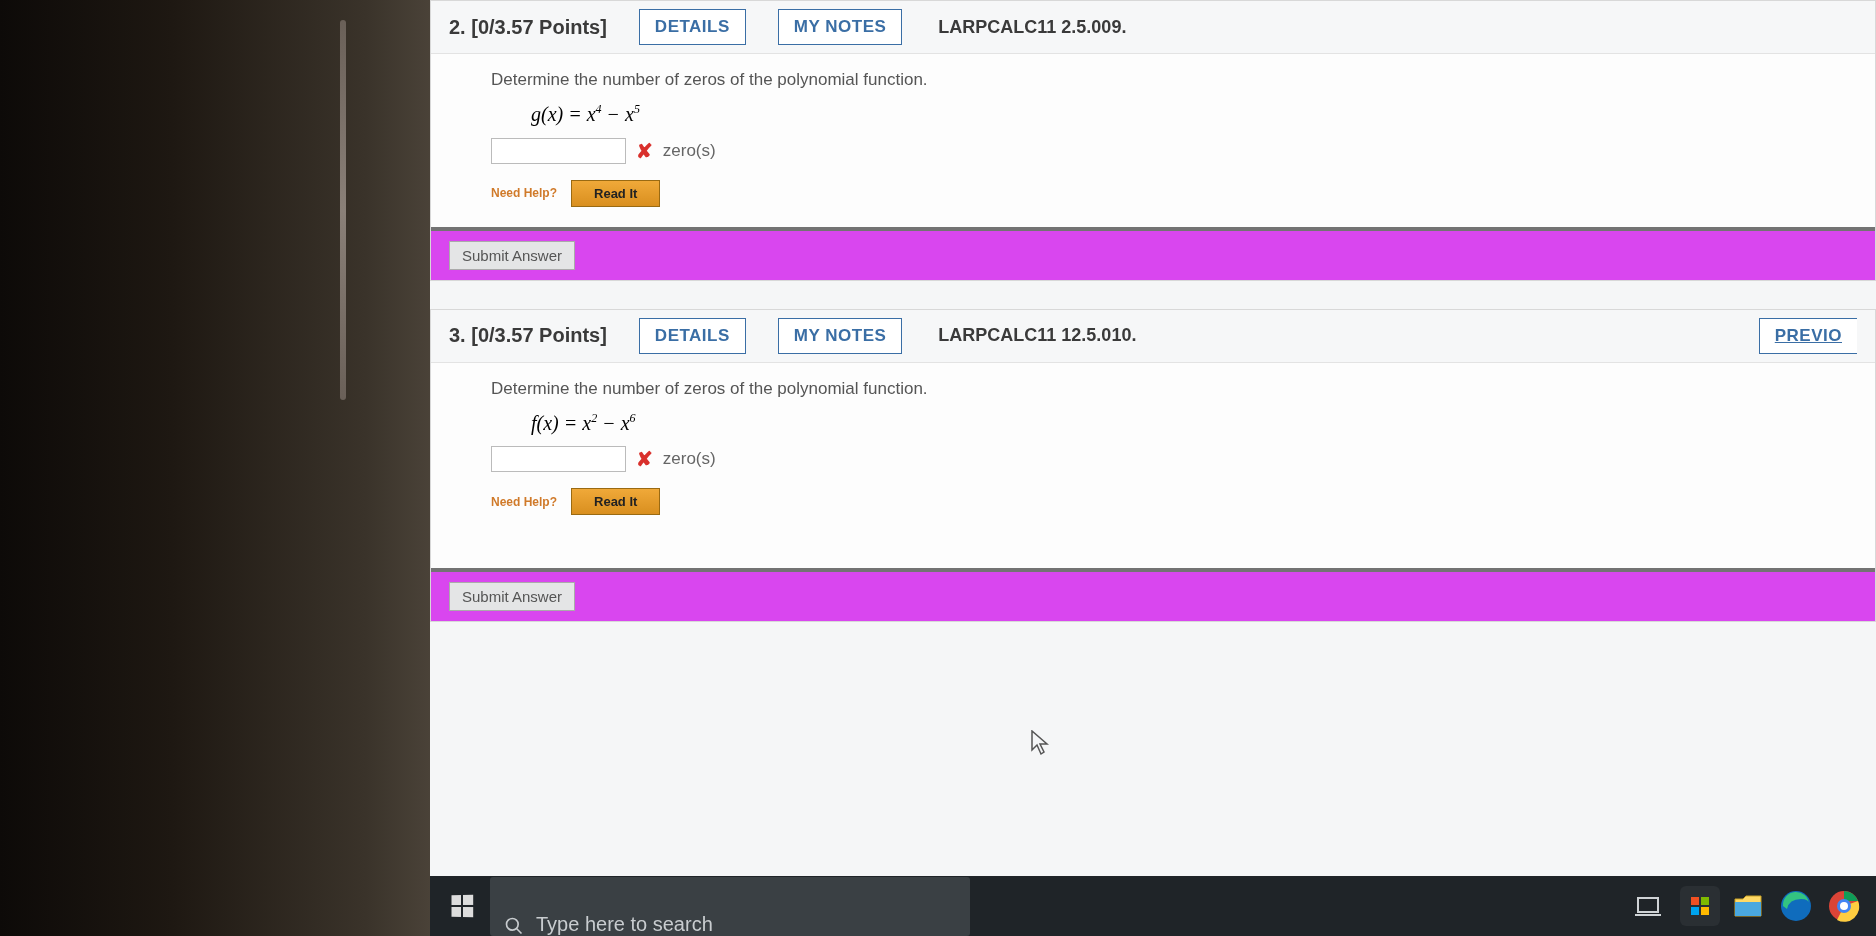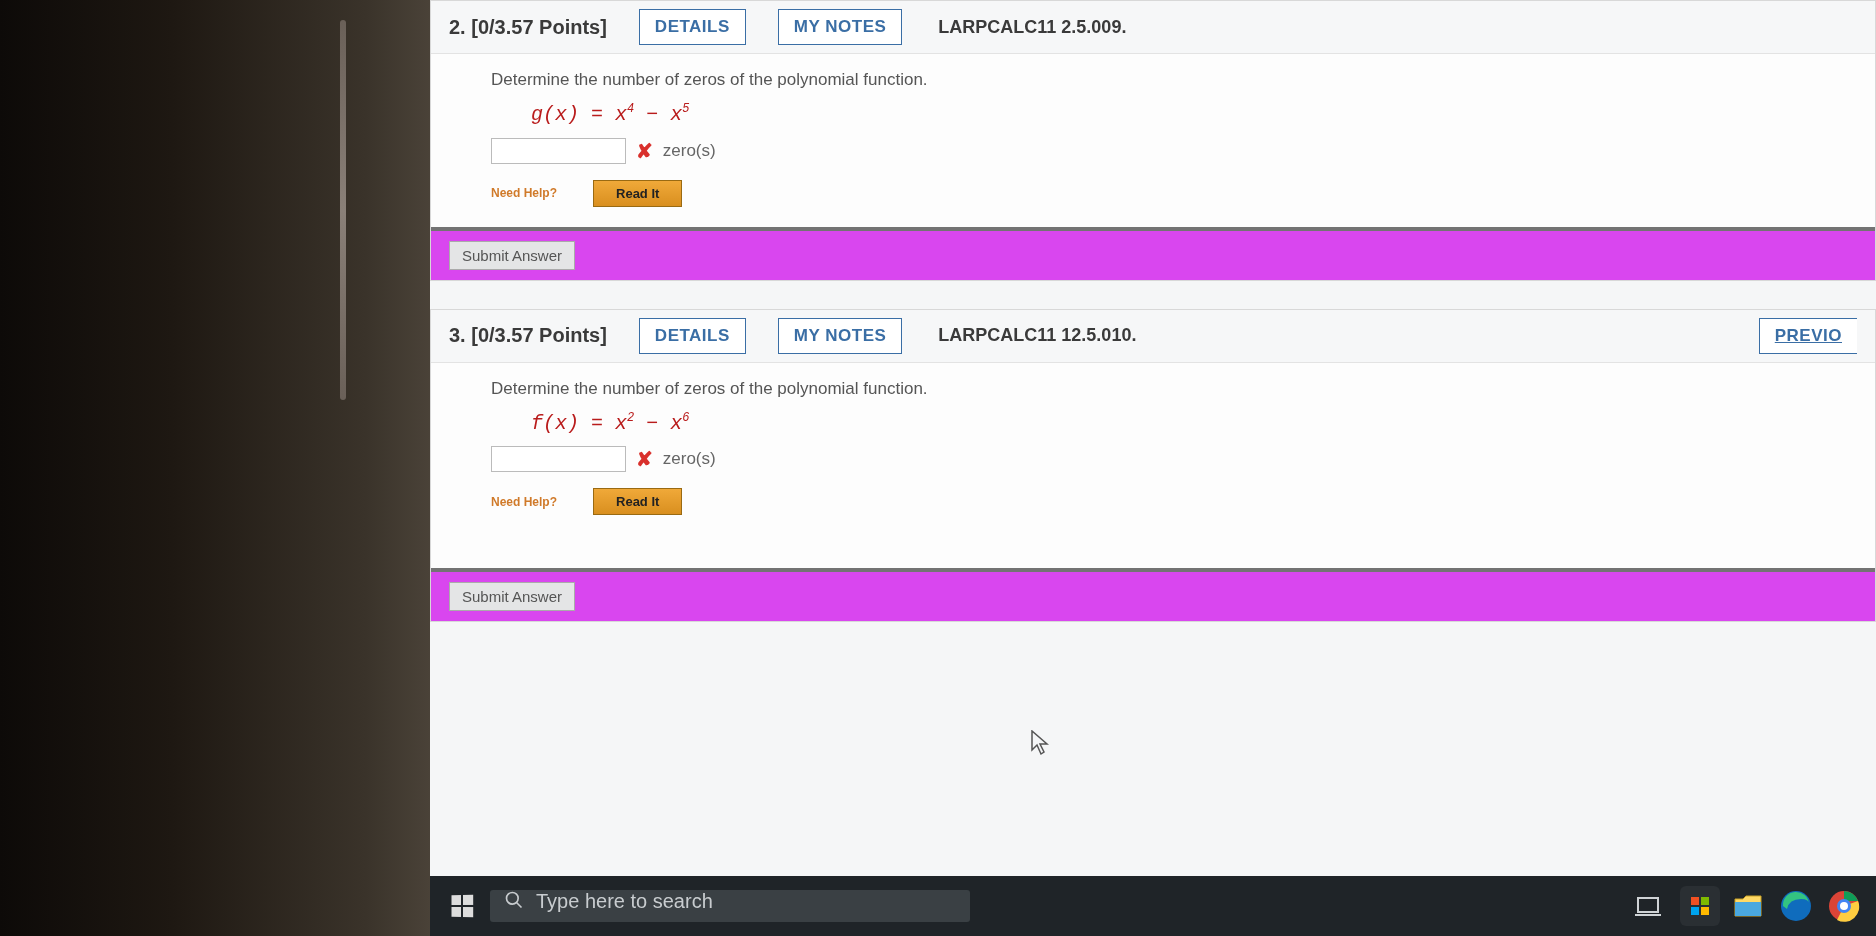--- a/index.html
+++ b/index.html
@@ -73,23 +73,23 @@
     margin-left: 4px;
   }
   .q-body {
     padding: 16px 40px 20px 60px;
     color: #555;
     font-size: 17px;
   }
   .prompt { margin-bottom: 12px; color: #555; }
   .formula {
     font-style: italic;
-    font-family: Liberation Mono, monospace;
+    font-family: Liberation Serif, serif;
     font-size: 20px;
-    color: #b91c1c;
+    color: #000000;
     margin: 8px 0 12px 40px;
   }
   .formula sup { font-size: 12px; vertical-align: super; }
   .answer-row {
     display: flex;
     align-items: center;
     gap: 10px;
     margin: 6px 0 16px 0;
   }
   .answer-input {
@@ -116,21 +116,20 @@
     font-size: 12px;
   }
   .read-it {
     background: linear-gradient(#f0a939, #d98f1f);
     border: 1px solid #9a6a12;
     color: #222;
     font-weight: bold;
     font-size: 13px;
     padding: 5px 22px;
     cursor: pointer;
-    margin-left: 22px;
   }
   .submit-row {
     padding: 10px 18px;
     border-top: 4px solid #737373;
     background: #d946ef;
   }
   .submit-btn {
     background: #e4e5e6;
     border: 1px solid #aaa;
     color: #555;
@@ -161,25 +160,25 @@
     width: 22px; height: 22px;
     display: grid;
     grid-template-columns: 1fr 1fr;
     grid-template-rows: 1fr 1fr;
     gap: 2px;
     transform: perspective(60px) rotateY(-10deg);
   }
   .win-grid span { background: #ddd; }
   .search-box {
     flex: 0 0 480px;
-    height: 32px;
+    height: 59px;
     background: #3a4044;
     border-radius: 3px;
     display: flex;
-    align-items: flex-start;
+    align-items: flex-end;
     padding: 0 14px;
     gap: 12px;
     color: #c8cccf;
     font-size: 20px;
   }
   .search-icon-svg { width: 20px; height: 20px; }
   .tb-spacer { flex: 1; }
   .tb-icon {
     width: 48px; height: 48px;
     display: flex;

